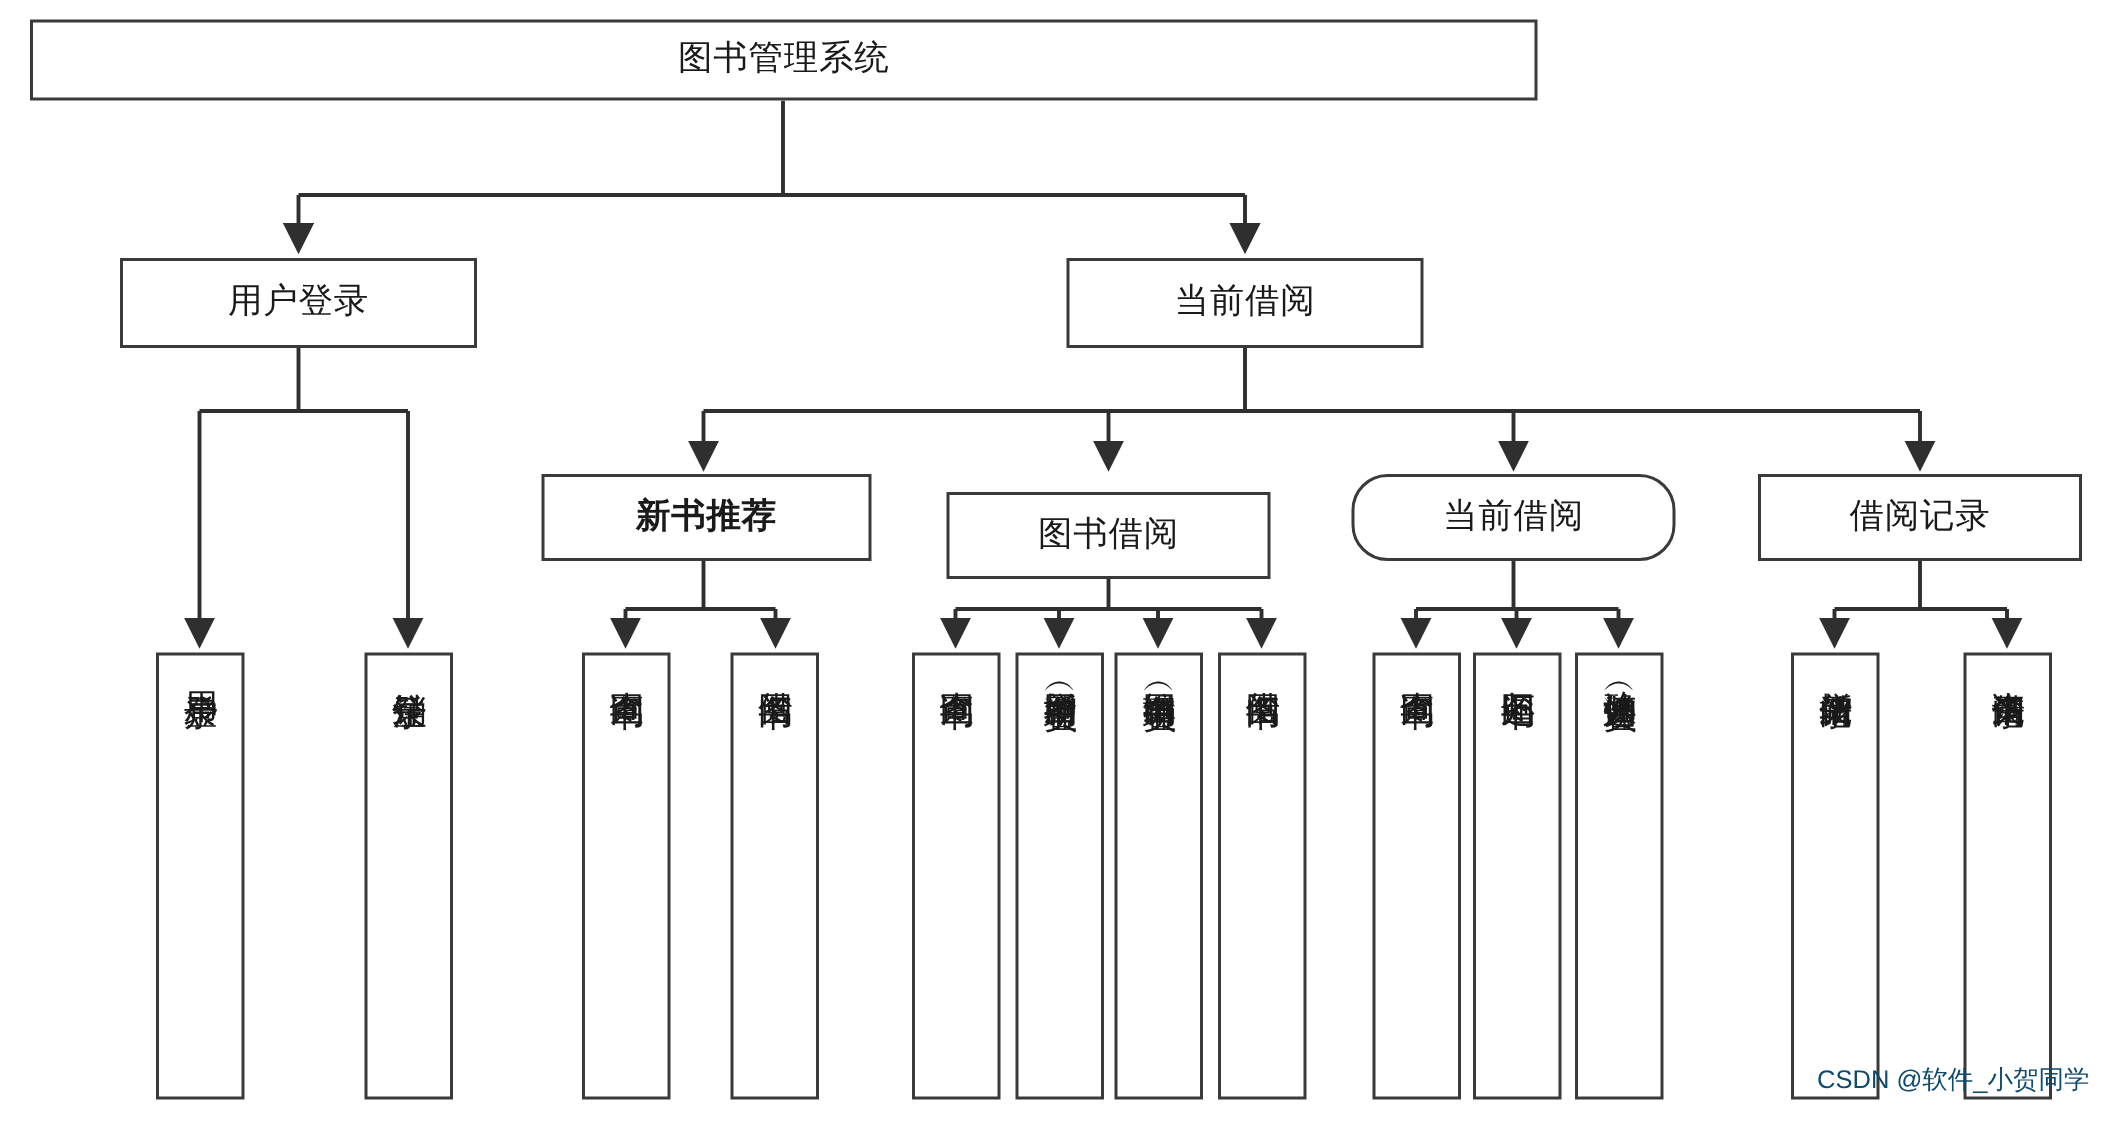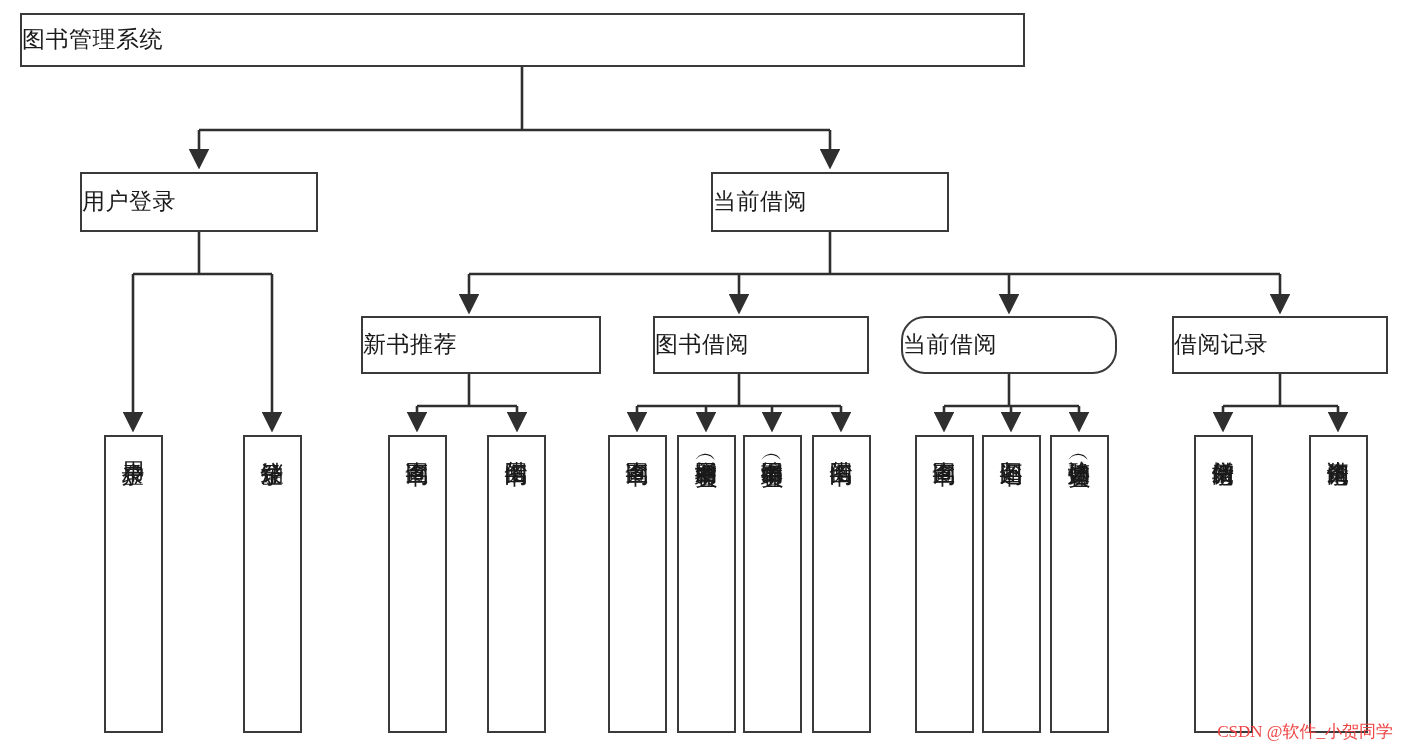--- a/index.html
+++ b/index.html
@@ -26,21 +26,21 @@
     height: 747px;
     pointer-events: none;
   }
   .node {
     position: absolute;
     box-sizing: border-box;
     background: #ffffff;
     border: 2px solid #3a3a3a;
     display: flex;
     align-items: center;
-    justify-content: flex-start;
+    justify-content: center;
     color: #1a1a1a;
     z-index: 2;
   }
   .node .lbl {
     display: block;
     text-align: center;
     line-height: 1.18;
     white-space: pre-line;
   }
   .node.horiz .lbl {
@@ -59,26 +59,26 @@
     line-height: 1.05;
     letter-spacing: 1px;
     white-space: nowrap;
   }
   .node.vert.narrow .lbl {
     font-size: 22px;
   }
   .watermark {
     position: absolute;
     right: 12px;
-    bottom: 4px;
+    bottom: 16px;
     font-size: 17px;
-    color: #ef4444;
+    color: #0c4a6e;
     z-index: 5;
     white-space: nowrap;
-    font-family: Liberation Serif, serif;
+    font-family: Liberation Sans, sans-serif;
   }
 </style>
 </head>
 <body>
 
 <div id="canvas">
 
   <svg class="edges" viewBox="0 0 1405 747" xmlns="http://www.w3.org/2000/svg">
     <defs>
       <marker id="arrow" viewBox="0 0 12 12" refX="10" refY="6" markerWidth="8" markerHeight="8" orient="auto-start-reverse">
@@ -133,24 +133,24 @@
     <span class="lbl">图书管理系统</span>
   </div>
 
   <div class="node horiz" style="left:80px; top:172px; width:238px; height:60px;">
     <span class="lbl">用户登录</span>
   </div>
   <div class="node horiz" style="left:711px; top:172px; width:238px; height:60px;">
     <span class="lbl">当前借阅</span>
   </div>
 
-  <div class="node horiz" style="left:361px; top:316px; width:240px; height:58px;">
+  <div class="node horiz" style="left:361px; top:316px; width:220px; height:58px;font-weight:bold;">
     <span class="lbl">新书推荐</span>
   </div>
-  <div class="node horiz" style="left:631px; top:316px; width:216px; height:58px;margin-left:22px;">
+  <div class="node horiz" style="left:631px; top:328px; width:216px; height:58px;">
     <span class="lbl">图书借阅</span>
   </div>
   <div class="node horiz" style="left:901px; top:316px; width:216px; height:58px;border-radius:24px;">
     <span class="lbl">当前借阅</span>
   </div>
   <div class="node horiz" style="left:1172px; top:316px; width:216px; height:58px;">
     <span class="lbl">借阅记录</span>
   </div>
 
   <div class="node vert" style="left:104px; top:435px; width:59px; height:298px;">

